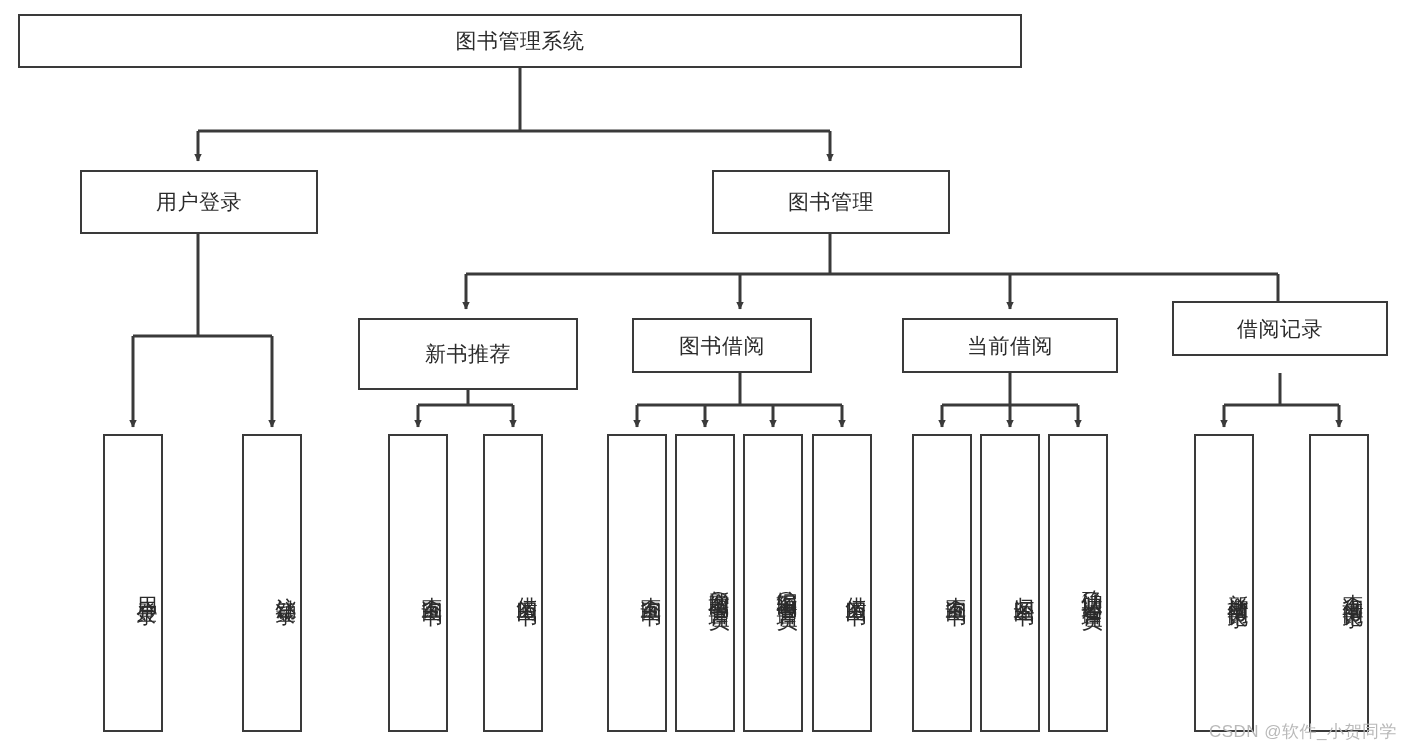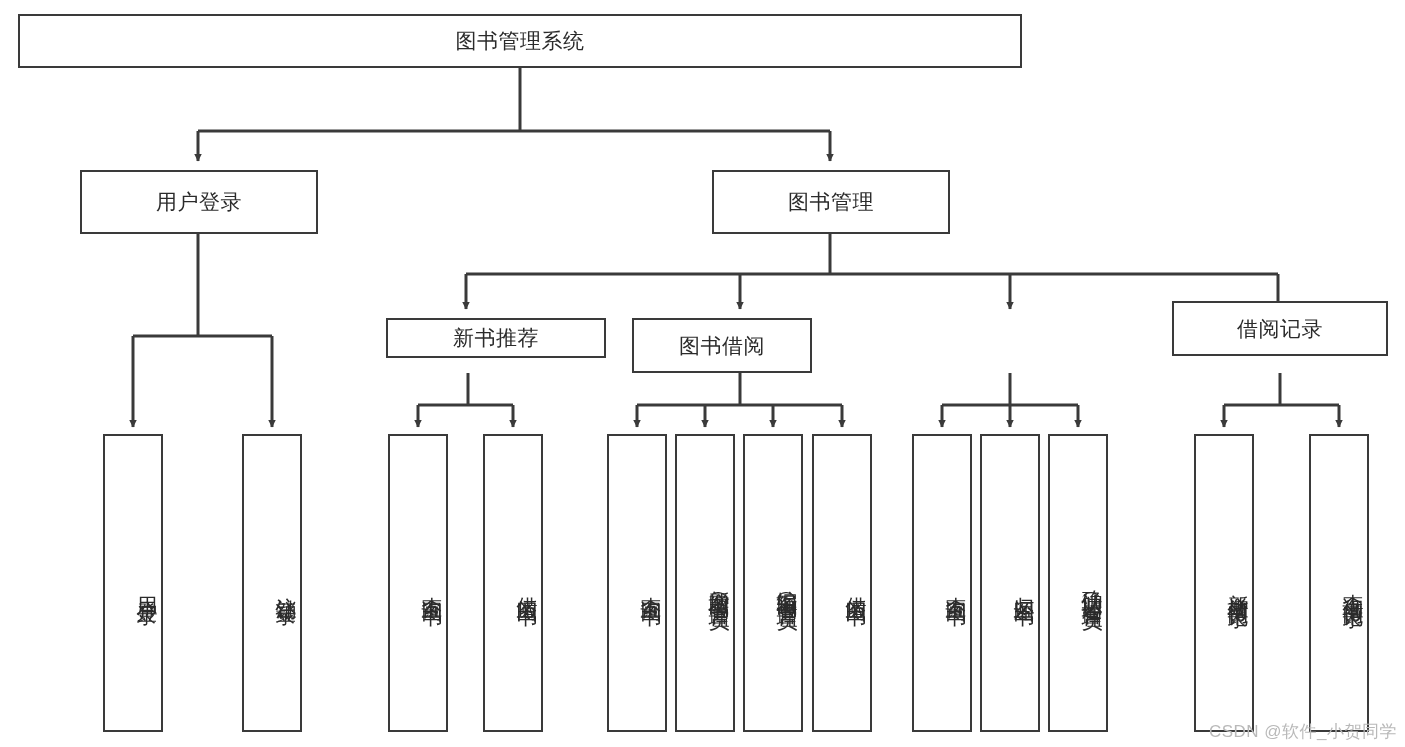--- a/index.html
+++ b/index.html
@@ -127,25 +127,28 @@
     <span class="label">图书管理系统</span>
   </div>
 
   <div class="node h-node" style="left:80px; top:170px; width:238px; height:64px;">
     <span class="label">用户登录</span>
   </div>
   <div class="node h-node" style="left:712px; top:170px; width:238px; height:64px;">
     <span class="label">图书管理</span>
   </div>
 
-  <div class="node h-node" style="left:358px; top:318px; width:220px; height:40px;margin-left:28px;">
+  <div class="node h-node" style="left:358px; top:318px; width:220px; height:72px;">
     <span class="label">新书推荐</span>
   </div>
   <div class="node h-node" style="left:632px; top:318px; width:180px; height:55px;">
     <span class="label">图书借阅</span>
+  </div>
+  <div class="node h-node" style="left:902px; top:318px; width:216px; height:55px;">
+    <span class="label">当前借阅</span>
   </div>
   <div class="node h-node" style="left:1172px; top:301px; width:216px; height:55px;">
     <span class="label">借阅记录</span>
   </div>
 
   <div class="node v-node" style="left:103px; top:434px; width:60px; height:298px;">
     <span class="label">用户登录</span>
   </div>
   <div class="node v-node" style="left:242px; top:434px; width:60px; height:298px;">
     <span class="label">注销登录</span>

